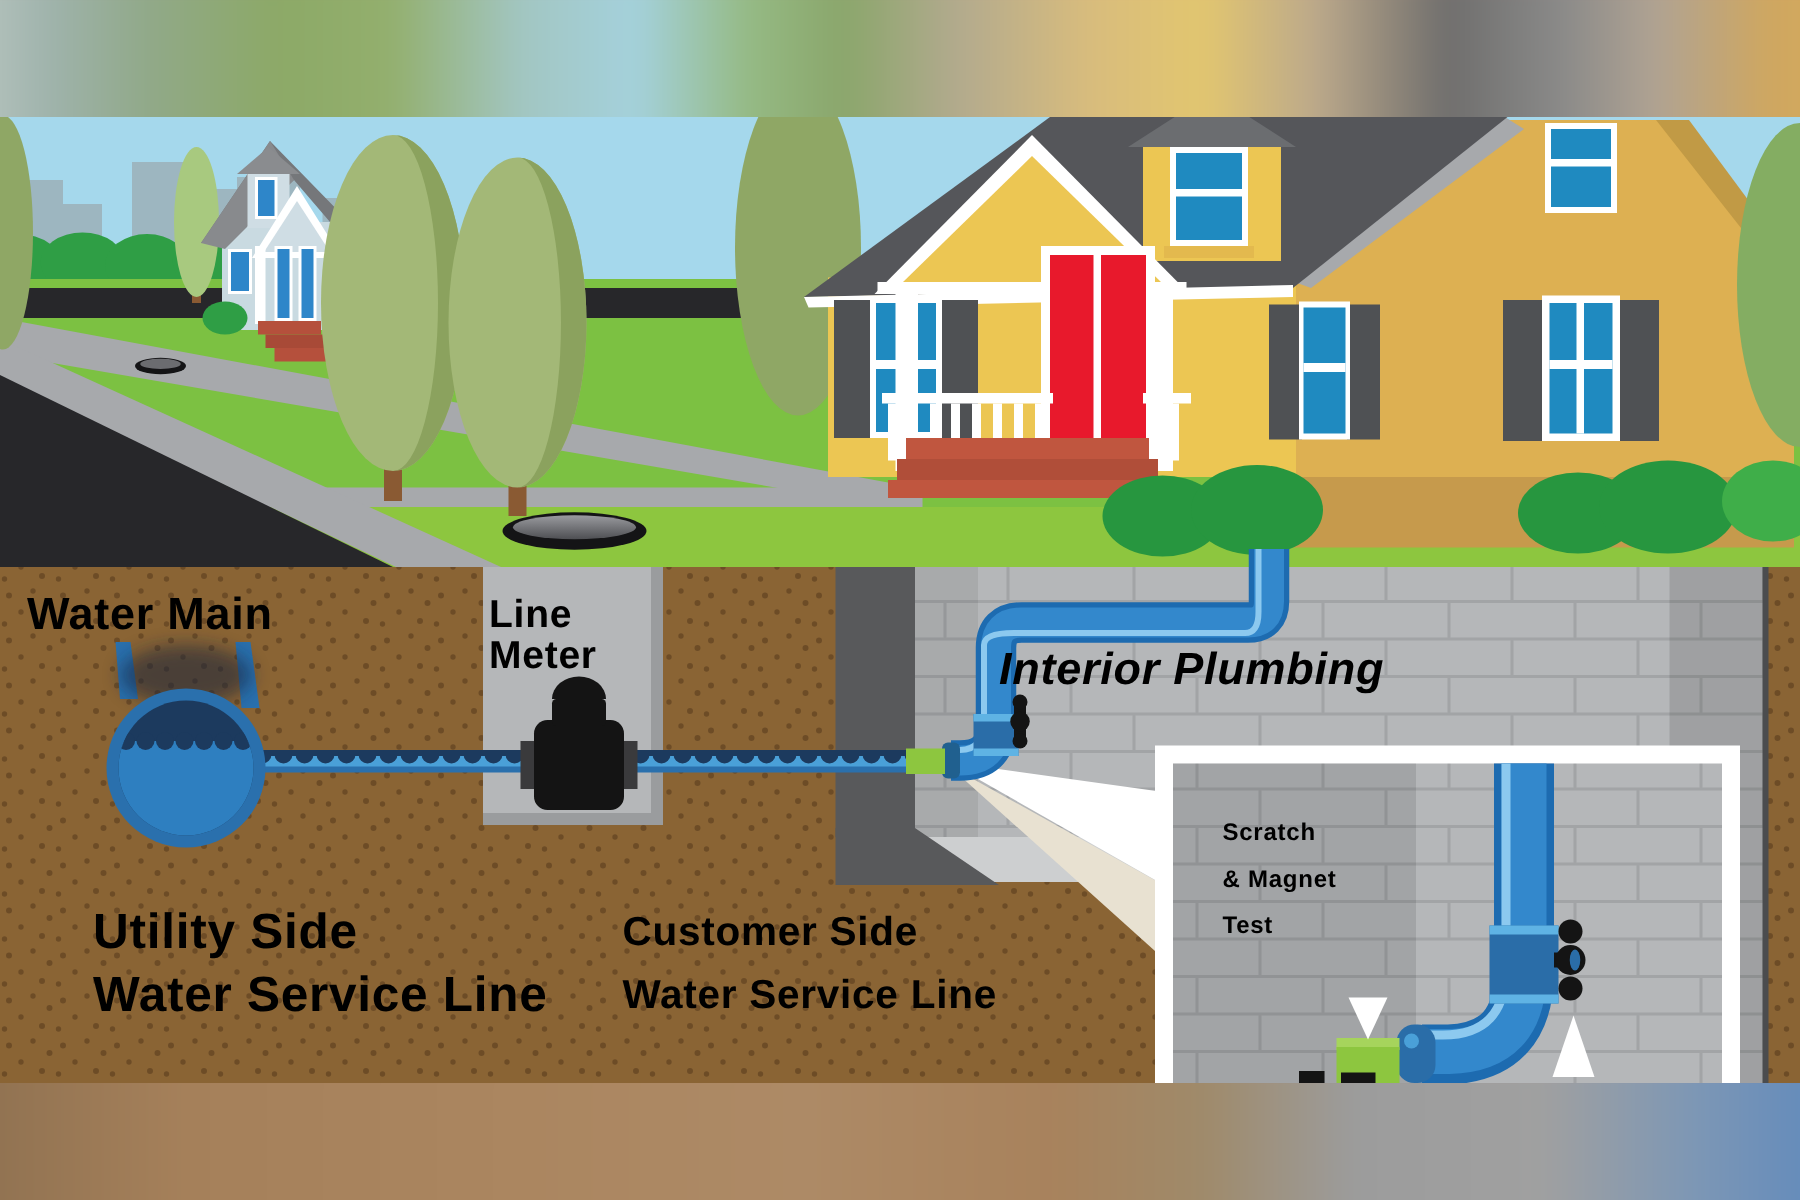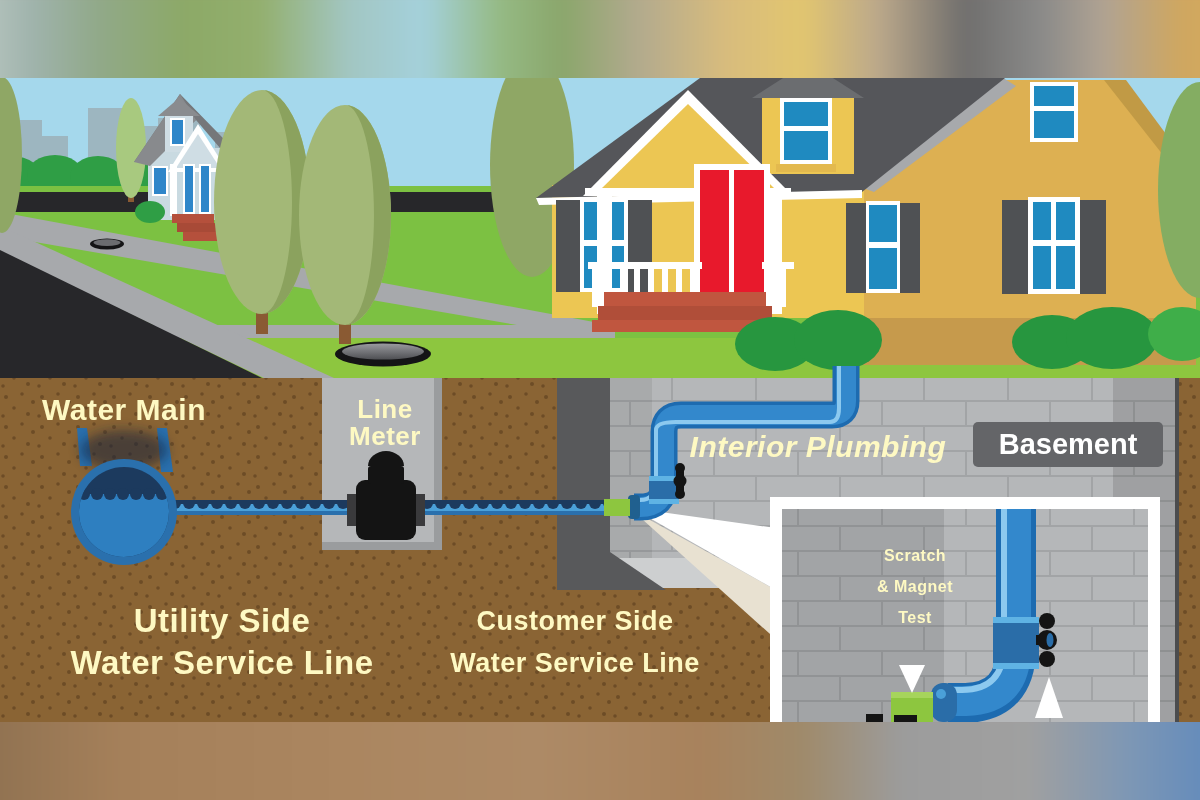--- a/index.html
+++ b/index.html
@@ -6,21 +6,21 @@
   .stage{position:relative;width:1200px;height:800px;overflow:hidden;
          font-family:"Liberation Sans","DejaVu Sans",sans-serif;background:#8a6434;}
   .blurband{position:absolute;left:0;width:1200px;overflow:hidden;}
   .blurband .grad{position:absolute;left:-30px;top:-20px;width:1260px;height:140px;filter:blur(9px);}
   .blur-top{top:0;height:78px;}
   .blur-top .grad{background:linear-gradient(90deg,#bcc8c3 0%,#9fb3ac 5%,#91a98a 10%,#8ca967 17%,#93af6d 23%,#a2c6c2 30%,#a4d1dc 36%,#95ba84 42%,#8aa66b 47%,#b2aa8e 53%,#d8bc7d 60%,#e2c66f 66%,#bca98b 72%,#6f6e6d 79%,#8a8a89 85%,#b0a393 90%,#cfa760 96%,#d4a95c 100%);}
   .blur-bottom{top:722px;height:78px;}
   .blur-bottom .grad{background:linear-gradient(90deg,#8d7050 0%,#a5805a 12%,#ab8660 30%,#ad8a66 45%,#a8825c 58%,#9f8a6a 66%,#9c9c9c 74%,#a0a0a0 84%,#7d97b5 92%,#5d88bd 100%);}
   .scene{position:absolute;left:0;top:78px;width:1200px;height:644px;}
   .scene svg{position:absolute;left:0;top:0;}
-  .lbl{position:absolute;color:#fef9c3;font-weight:700;text-align:center;
+  .lbl{position:absolute;color:#000000;font-weight:700;
        letter-spacing:.5px;line-height:1.15;white-space:nowrap;}
   .lbl-watermain{left:18px;top:315px;width:212px;font-size:30px;}
   .lbl-meter{left:326px;top:318px;width:118px;font-size:26px;line-height:27px;}
   .lbl-interior{left:666px;top:352px;width:304px;font-size:30px;font-style:italic;}
   .badge{position:absolute;left:973px;top:344px;width:190px;height:45px;
          background:#646568;border-radius:5px;color:#fff;font-weight:700;
          font-size:29px;line-height:45px;text-align:center;}
   .lbl-utility{left:62px;top:522px;width:320px;font-size:33px;line-height:42px;}
   .lbl-customer{left:415px;top:522px;width:320px;font-size:27px;line-height:42px;}
   .lbl-scratch{left:815px;top:462px;width:200px;font-size:16px;line-height:31px;}
@@ -371,21 +371,20 @@
         <polygon points="1049,677 1063,718 1035,718" fill="#ffffff"></polygon>
       </g>
     </svg>
 
     <div class="lbl lbl-watermain">Water Main</div>
     <div class="lbl lbl-meter">
       <div>Line</div>
       <div>Meter</div>
     </div>
     <div class="lbl lbl-interior">Interior Plumbing</div>
-    <div class="badge">Basement</div>
     <div class="lbl lbl-utility">
       <div>Utility Side</div>
       <div>Water Service Line</div>
     </div>
     <div class="lbl lbl-customer">
       <div>Customer Side</div>
       <div>Water Service Line</div>
     </div>
     <div class="lbl lbl-scratch">
       <div>Scratch</div>

